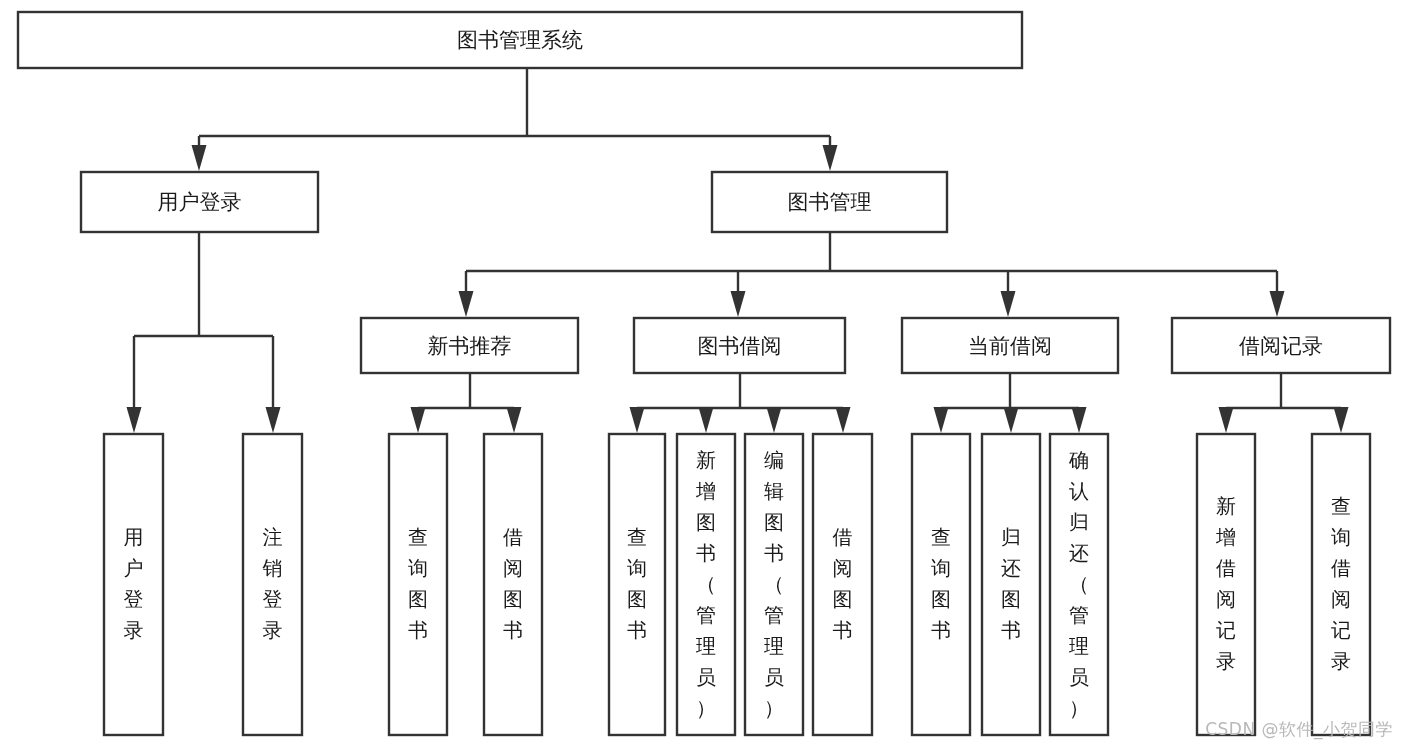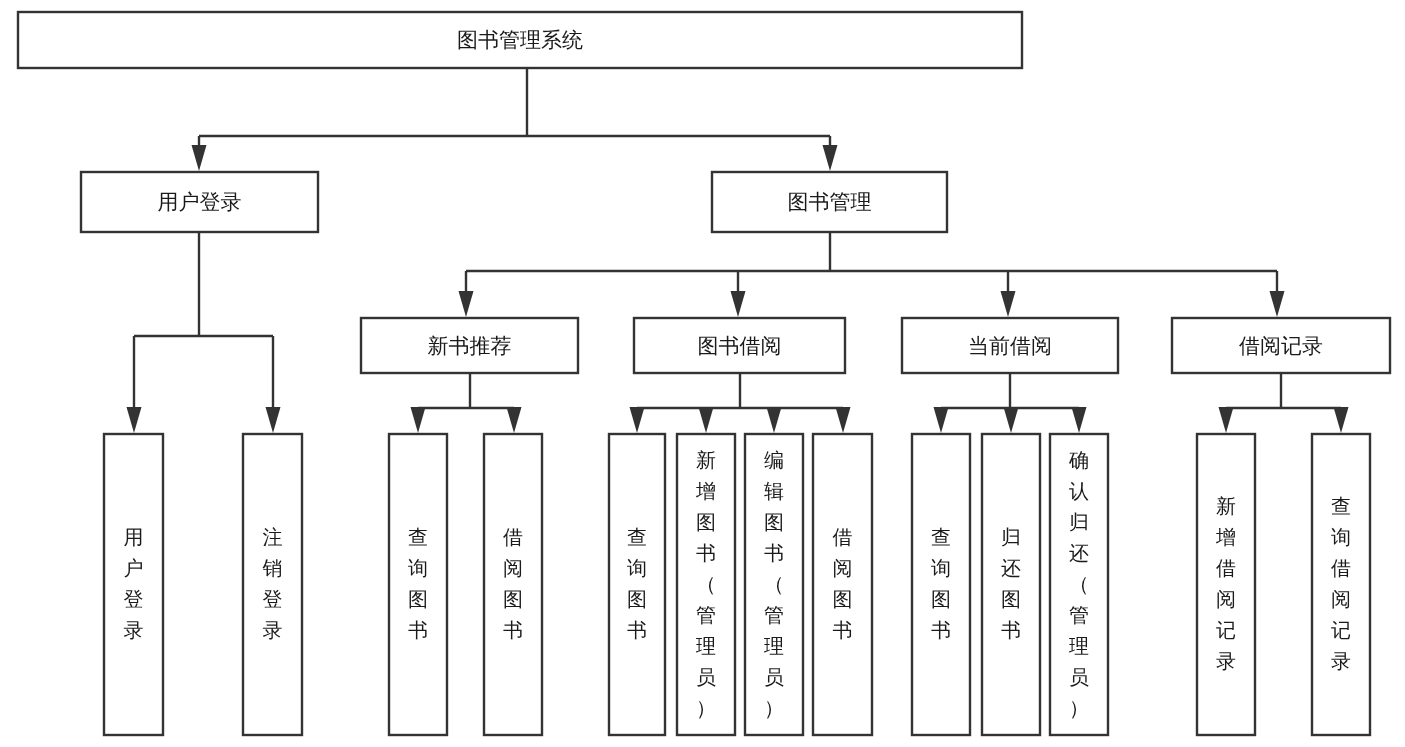--- a/index.html
+++ b/index.html
@@ -215,13 +215,14 @@
         <g>
           <rect x="1197" y="434" width="58" height="301" class="node-box"></rect>
           <text x="1226" y="0" class="node-label vertical"><tspan x="1226" y="507">新</tspan><tspan x="1226" y="538">增</tspan><tspan x="1226" y="569">借</tspan><tspan x="1226" y="600">阅</tspan><tspan x="1226" y="631">记</tspan><tspan x="1226" y="662">录</tspan></text>
         </g>
         <g>
           <rect x="1312" y="434" width="58" height="301" class="node-box"></rect>
           <text x="1341" y="0" class="node-label vertical"><tspan x="1341" y="507">查</tspan><tspan x="1341" y="538">询</tspan><tspan x="1341" y="569">借</tspan><tspan x="1341" y="600">阅</tspan><tspan x="1341" y="631">记</tspan><tspan x="1341" y="662">录</tspan></text>
         </g>
       </g>
   </svg>
+  <div class="watermark-text">CSDN @软件_小贺同学</div>
 </div>
 
 </body></html>

